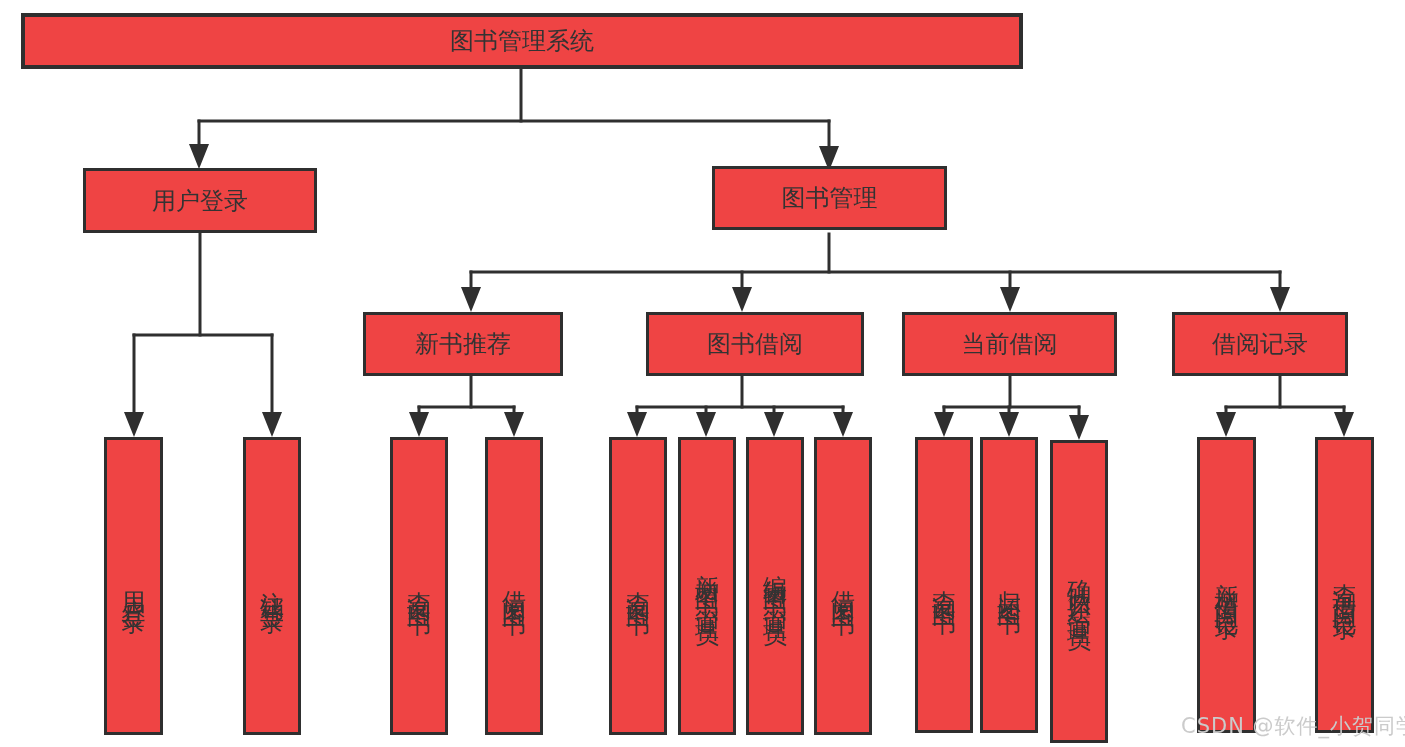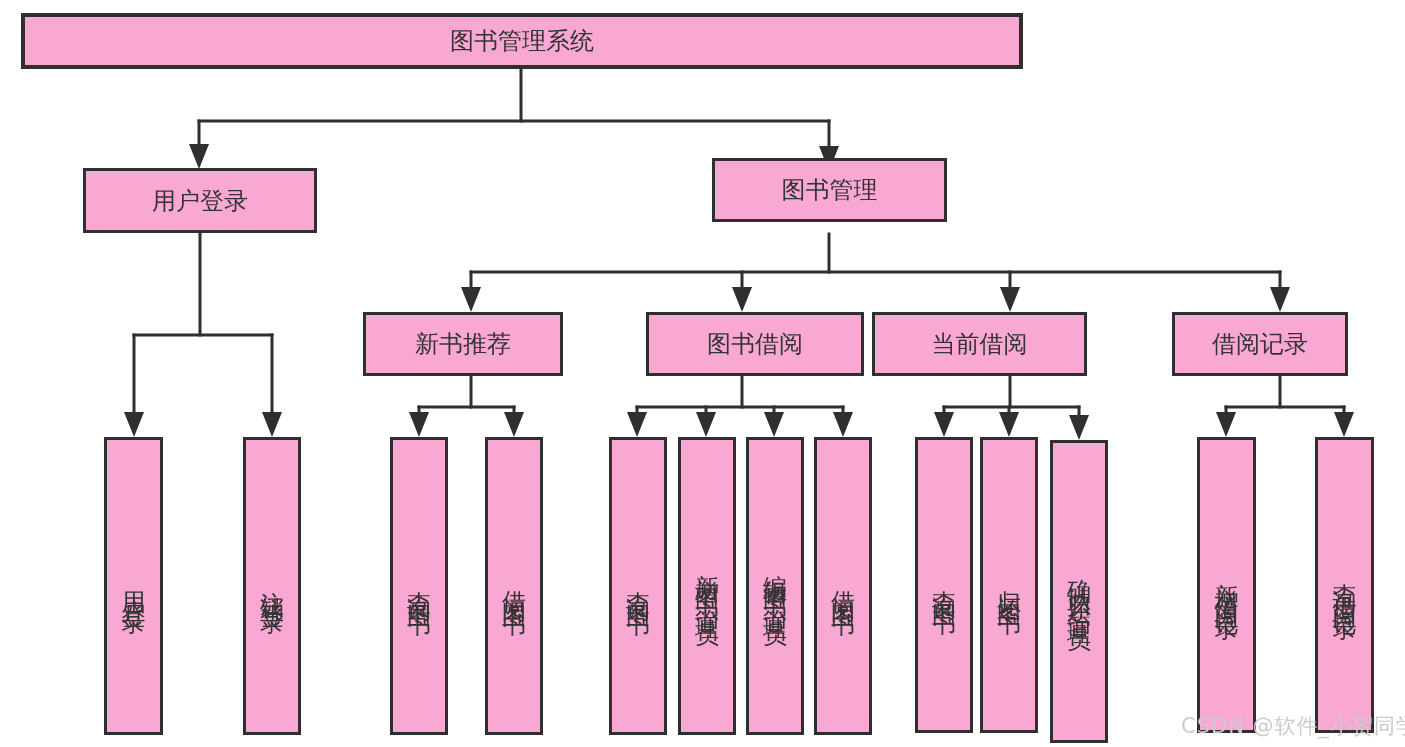--- a/index.html
+++ b/index.html
@@ -7,21 +7,21 @@
   .canvas {
     position:relative;
     width:1405px; height:747px;
     background:#ffffff;
     overflow:hidden;
     font-family:"DejaVu Sans","Liberation Sans",sans-serif;
   }
   svg.wires { position:absolute; left:0; top:0; }
   .node {
     position:absolute;
-    background:#f9a8d4;
+    background:#ef4444;
     border:3px solid #2f2f2f;
     display:flex; align-items:center; justify-content:center;
     color:#333333;
     font-size:24px;
     white-space:nowrap;
     z-index:2;
   }
   .node.root { border-width:4px; }
   .vlbl {
     writing-mode:vertical-rl;
@@ -106,25 +106,25 @@
       <polygon points="999,412 1019,412 1009,437"></polygon>
       <polygon points="1069,415 1089,415 1079,440"></polygon>
       <polygon points="1216,412 1236,412 1226,437"></polygon>
       <polygon points="1334,412 1354,412 1344,437"></polygon>
     </g>
   </svg>
 
   <div class="node root" style="left:21px;top:13px;width:1002px;height:56px">图书管理系统</div>
 
   <div class="node" style="left:83px;top:168px;width:234px;height:65px">用户登录</div>
-  <div class="node" style="left:712px;top:158px;width:235px;height:64px">图书管理</div>
+  <div class="node" style="left:712px;top:166px;width:235px;height:64px">图书管理</div>
 
   <div class="node" style="left:363px;top:312px;width:200px;height:64px">新书推荐</div>
   <div class="node" style="left:646px;top:312px;width:218px;height:64px">图书借阅</div>
-  <div class="node" style="left:872px;top:312px;width:215px;height:64px">当前借阅</div>
+  <div class="node" style="left:902px;top:312px;width:215px;height:64px">当前借阅</div>
   <div class="node" style="left:1172px;top:312px;width:176px;height:64px">借阅记录</div>
 
   <div class="node" style="left:104px;top:437px;width:59px;height:298px">
     <span class="vlbl">用户登录</span>
   </div>
   <div class="node" style="left:243px;top:437px;width:58px;height:298px">
     <span class="vlbl">注销登录</span>
   </div>
 
   <div class="node" style="left:390px;top:437px;width:58px;height:298px">

